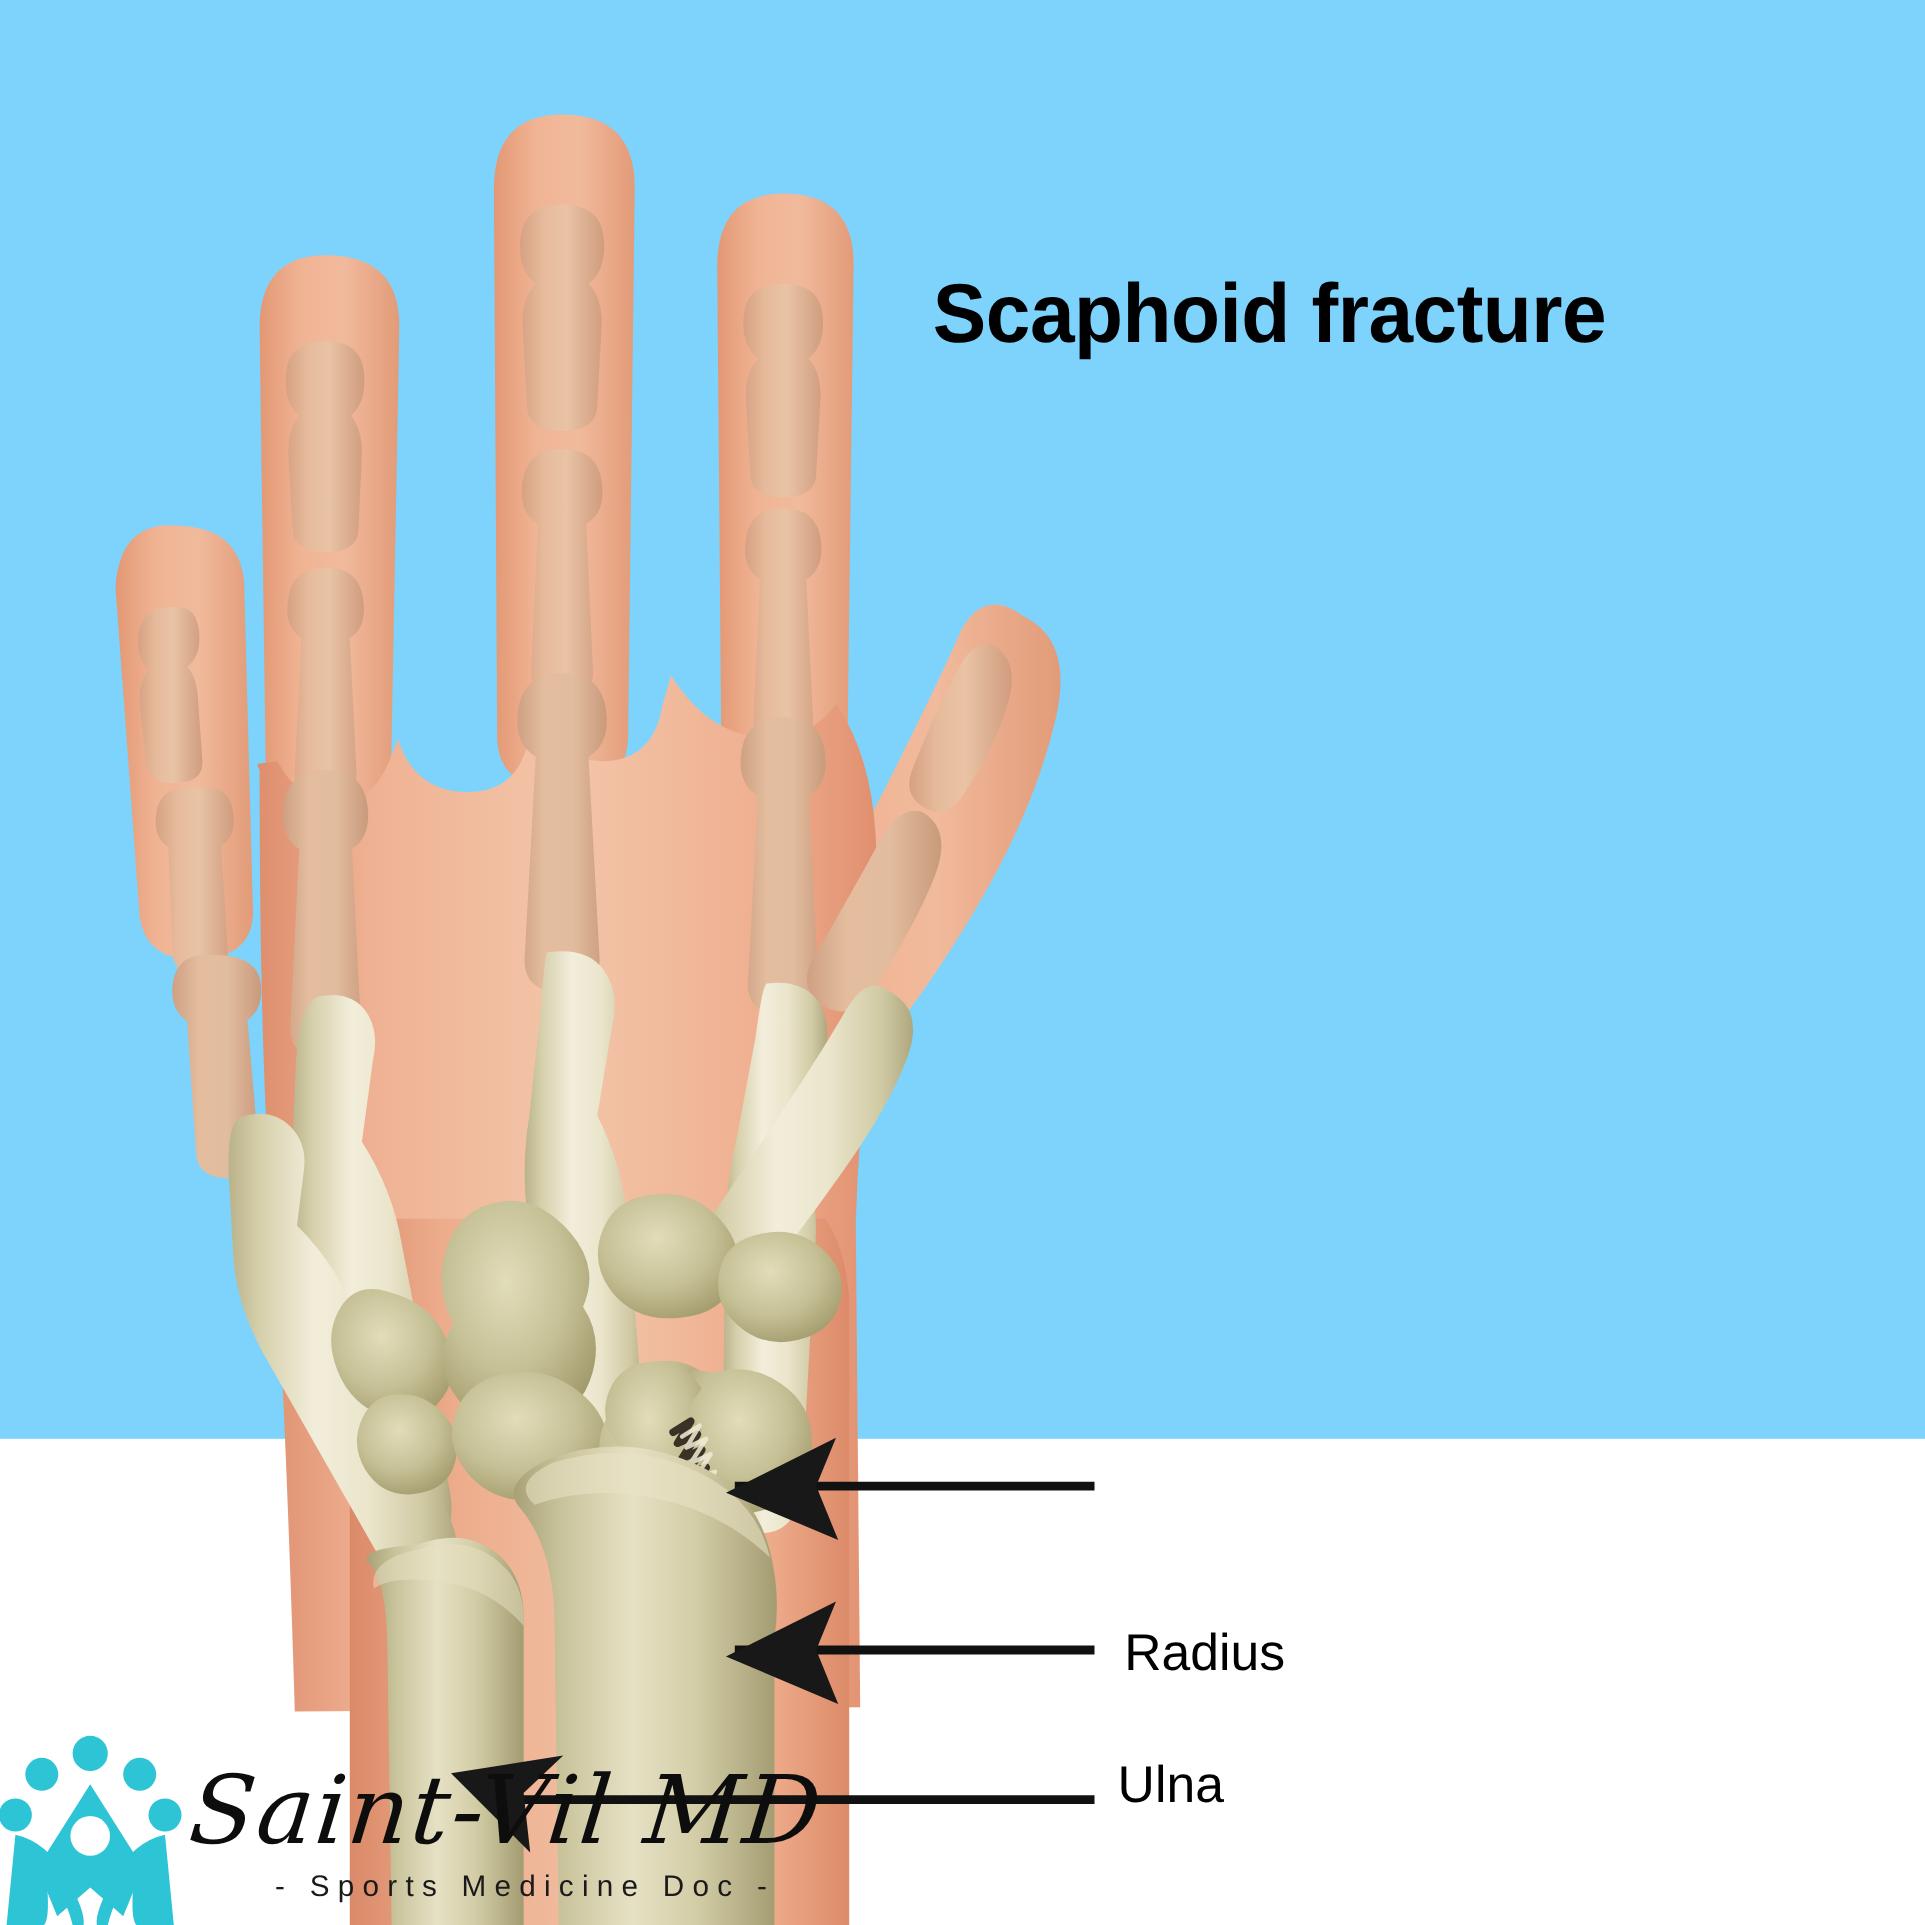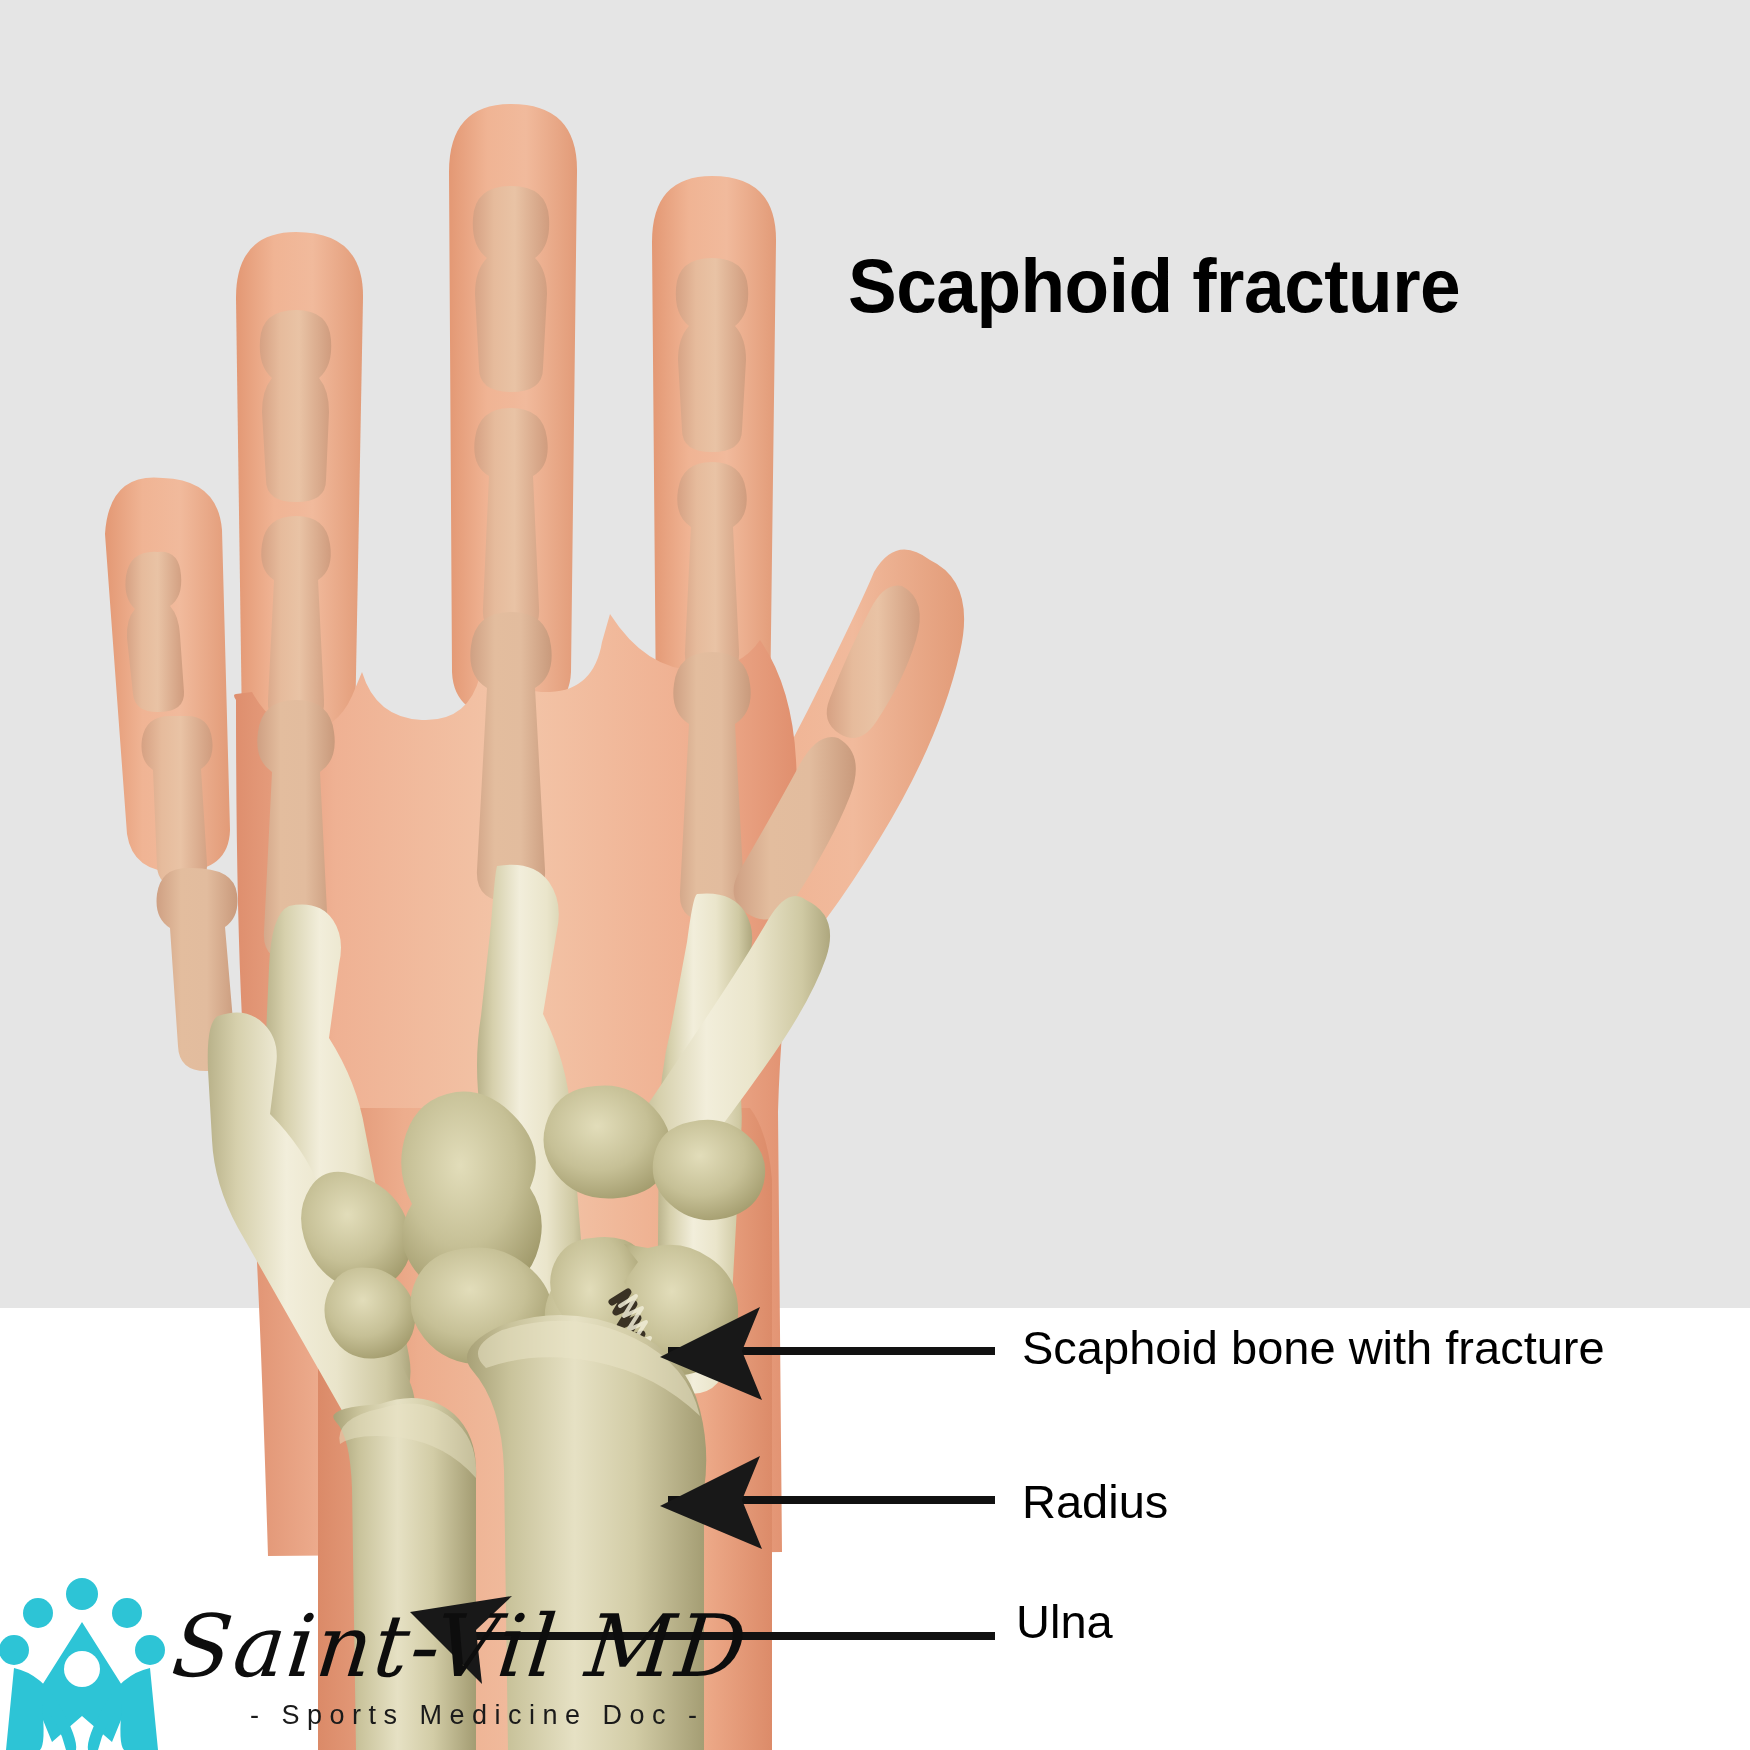--- a/index.html
+++ b/index.html
@@ -1,18 +1,18 @@
 <!DOCTYPE html>
 <html><head>
 <meta charset="utf-8">
 <style>
   html,body{margin:0;padding:0;background:#ffffff;}
   body{width:1750px;height:1750px;position:relative;overflow:hidden;
        font-family:"Liberation Sans",sans-serif;}
-  #stage{position:absolute;inset:0;width:1750px;height:1308px;background:#e5e5e5;}
+  #stage{position:absolute;inset:0;width:1750px;height:1308px;background:#7dd3fc;}
   svg#art{position:absolute;left:0;top:0;width:1750px;height:1750px;display:block;}
 
   .title{
     position:absolute; left:848px; top:248px;
     font-family:"Liberation Sans",sans-serif;
     font-weight:bold; font-size:76px; line-height:1;
     letter-spacing:-0.5px; color:#000000; white-space:nowrap;
     transform:scaleX(0.96); transform-origin:left top;
   }
   .lbl{
@@ -307,19 +307,18 @@
       <circle cx="82" cy="1669" r="18" fill="#ffffff"></circle>
 
       <path d="M14 1668 q28 6 46 38 q18 32 16 44 l-10 0 q-6 -26 -24 -46 q4 40 -2 46 l-34 0 z" fill="#2DC4D6"></path>
 
       <path d="M150 1668 q-28 6 -46 38 q-18 32 -16 44 l10 0 q6 -26 24 -46 q-4 40 2 46 l34 0 z" fill="#2DC4D6"></path>
     </g>
   </svg>
 
   <div class="title">Scaphoid fracture</div>
 
-  <div class="lbl" id="lbl-scaphoid">Scaphoid bone with fracture</div>
   <div class="lbl" id="lbl-radius">Radius</div>
   <div class="lbl" id="lbl-ulna">Ulna</div>
 
   <div class="logo-script">Saint-Vil MD</div>
   <div class="logo-sub">- Sports Medicine Doc -</div>
 </div>
 
 </body></html>

